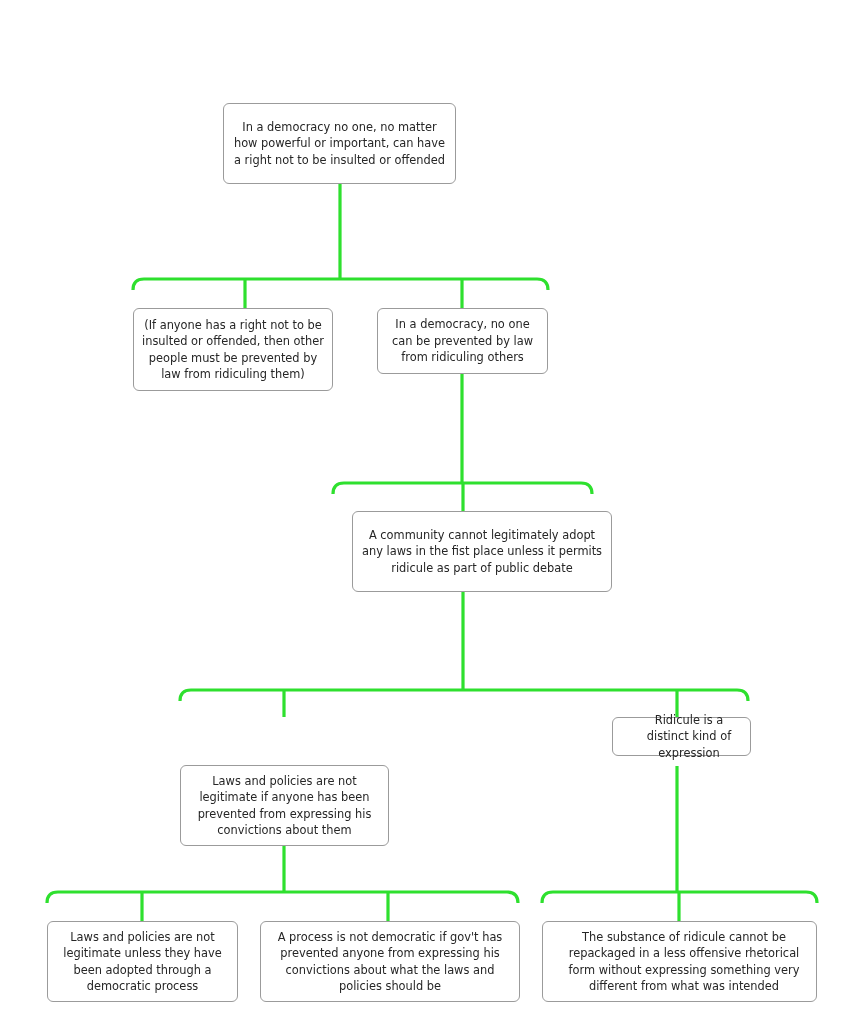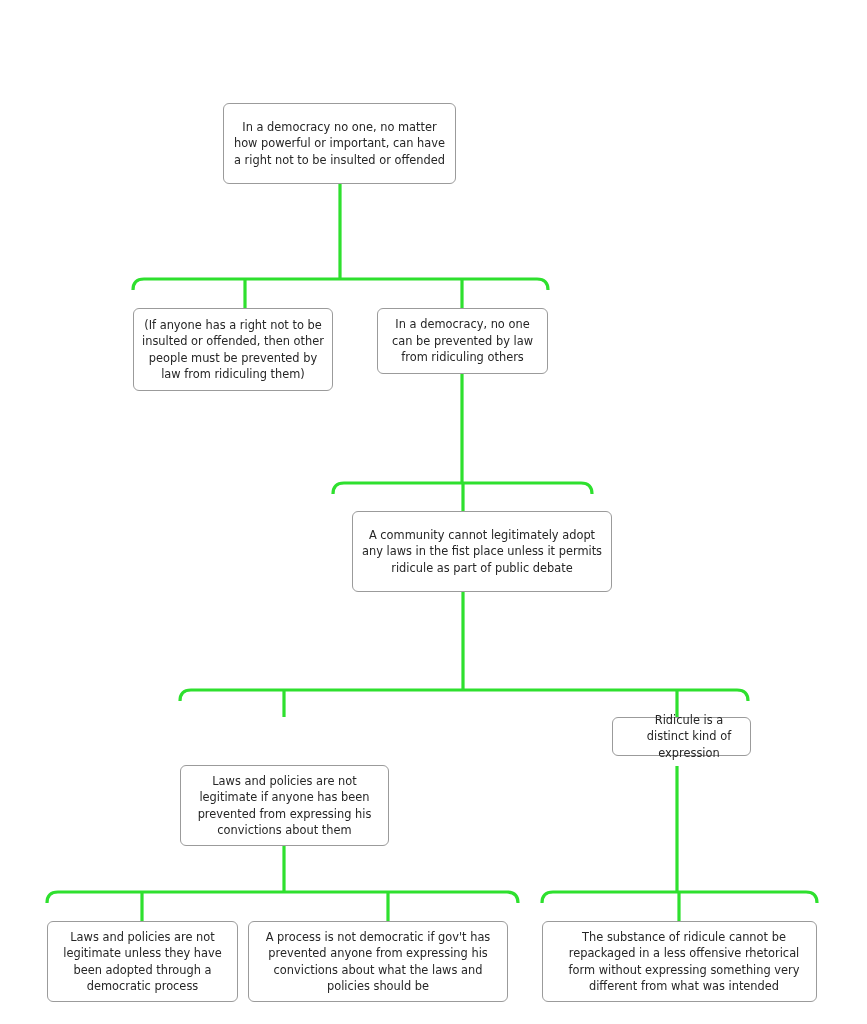--- a/index.html
+++ b/index.html
@@ -110,21 +110,21 @@
       </div>
       <div class="node" style="left: 180px; top: 717px; width: 209px; height: 81px; border-color: rgb(155, 155, 155); background: rgb(255, 255, 255); margin-top: 48px;">
         <span class="node-text" style="color: rgb(38, 38, 38);">Laws and policies are not legitimate if anyone has been prevented from expressing his convictions about them</span>
       </div>
       <div class="node" style="left: 612px; top: 717px; width: 139px; height: 39px; border-color: rgb(155, 155, 155); background: rgb(255, 255, 255); padding-left: 22px;">
         <span class="node-text" style="color: rgb(38, 38, 38);">Ridicule is a distinct kind of expression</span>
       </div>
       <div class="node" style="left: 47px; top: 921px; width: 191px; height: 81px; border-color: rgb(155, 155, 155); background: rgb(255, 255, 255);">
         <span class="node-text" style="color: rgb(38, 38, 38);">Laws and policies are not legitimate unless they have been adopted through a democratic process</span>
       </div>
-      <div class="node" style="left: 248px; top: 921px; width: 260px; height: 81px; border-color: rgb(155, 155, 155); background: rgb(255, 255, 255);">
+      <div class="node" style="left: 260px; top: 921px; width: 260px; height: 81px; border-color: rgb(155, 155, 155); background: rgb(255, 255, 255);">
         <span class="node-text" style="color: rgb(38, 38, 38);">A process is not democratic if gov't has prevented anyone from expressing his convictions about what the laws and policies should be</span>
       </div>
       <div class="node" style="left: 542px; top: 921px; width: 275px; height: 81px; border-color: rgb(155, 155, 155); background: rgb(255, 255, 255); padding-left: 16px;">
         <span class="node-text" style="color: rgb(38, 38, 38);">The substance of ridicule cannot be repackaged in a less offensive rhetorical form without expressing something very different from what was intended</span>
       </div>
     </div>
 
 </div>
 
 </body></html>

